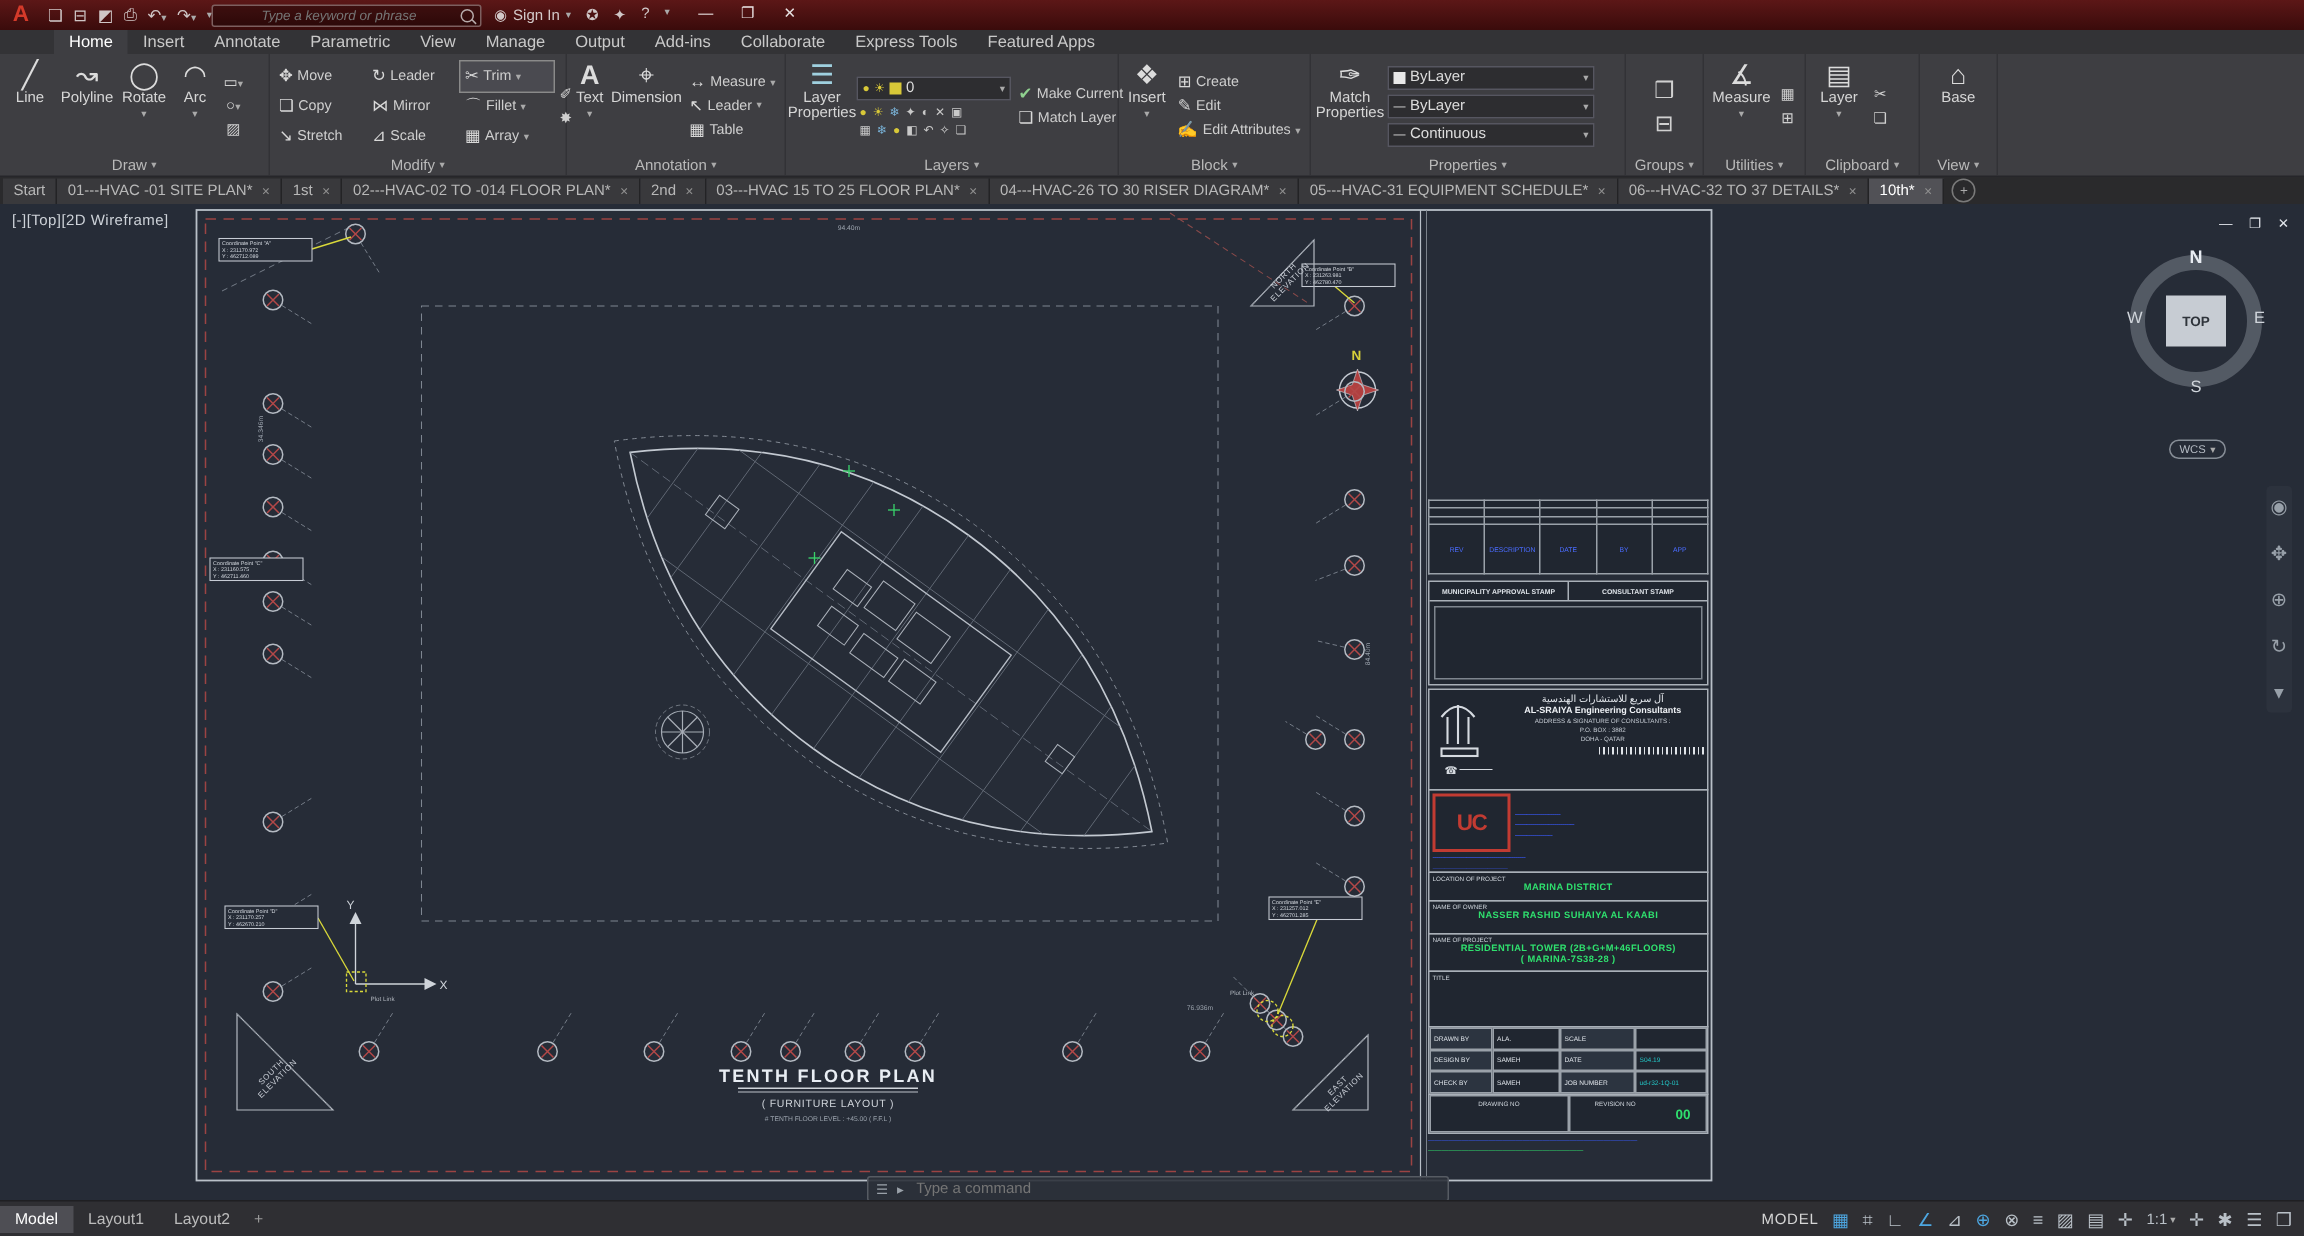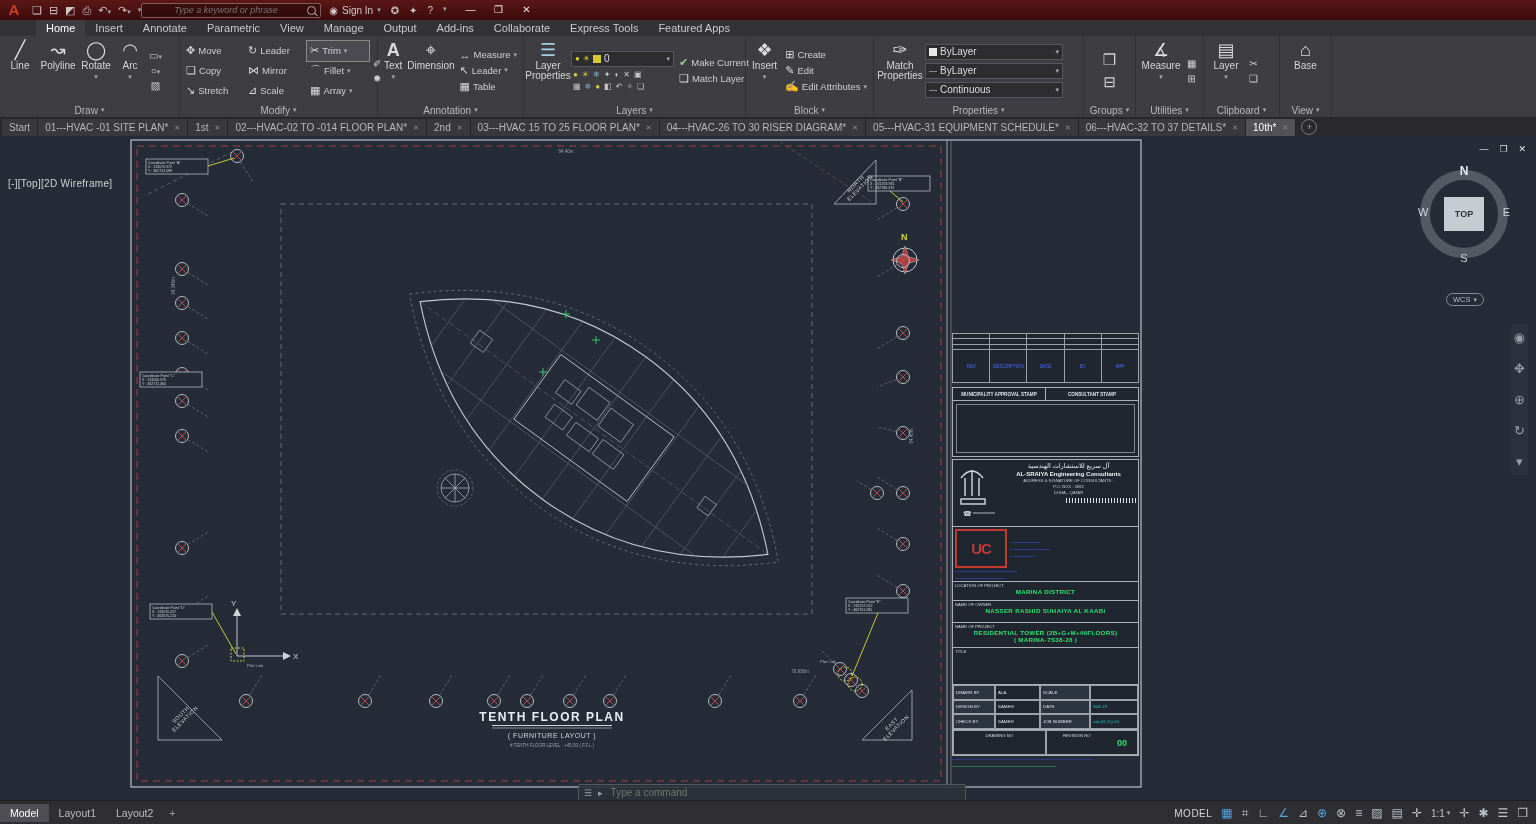--- a/index.html
+++ b/index.html
@@ -56,21 +56,21 @@
   #dtabs{display:flex;align-items:flex-end;}
   .dtab{height:17px;display:flex;align-items:center;background:#39393c;border-right:1px solid #232325;
         padding:0 7px;gap:6px;white-space:nowrap;}
   .dtab.active{background:#515156;color:#fff;}
   .dtab .x{font-size:7px;color:#8f8f8f;}
   .dplus{width:14px;height:14px;border-radius:50%;border:1px solid #7a7a7a;display:flex;align-items:center;
          justify-content:center;font-size:9px;color:#aaa;margin:0 0 1px 5px;}
   
   .draw-area{position:relative;height:664px;background:#262c37;overflow:hidden;}
   .draw-area svg.main{position:absolute;left:0;top:0;}
-  .vplabel{position:absolute;top:6px;left:8px;font-size:10px;color:#cdd2d8;letter-spacing:.3px;margin-top:36px;}
+  .vplabel{position:absolute;top:6px;left:8px;font-size:10px;color:#cdd2d8;letter-spacing:.3px;}
   .winctl{position:absolute;top:8px;right:10px;display:flex;gap:11px;color:#e3e7ec;font-size:9px;}
   .ptitle{font-size:12px;font-weight:bold;fill:#e8edf3;letter-spacing:1.5px;text-anchor:middle;}
   .psub{font-size:7px;fill:#cfd4da;text-anchor:middle;letter-spacing:.5px;}
   .pnote{font-size:4.5px;fill:#98a0aa;text-anchor:middle;}
   .axis-t{font-size:8px;fill:#cfd4da;}
   
   .viewcube{position:absolute;top:30px;right:24px;width:96px;height:96px;}
   .vc-ring{position:absolute;inset:4px;border-radius:50%;border:10px solid rgba(140,146,156,.45);box-sizing:border-box;}
   .vc-face{position:absolute;left:28px;top:31px;width:40px;height:34px;background:#c7ccd3;color:#2f343b;
            font-size:9px;font-weight:bold;display:flex;align-items:center;justify-content:center;}

